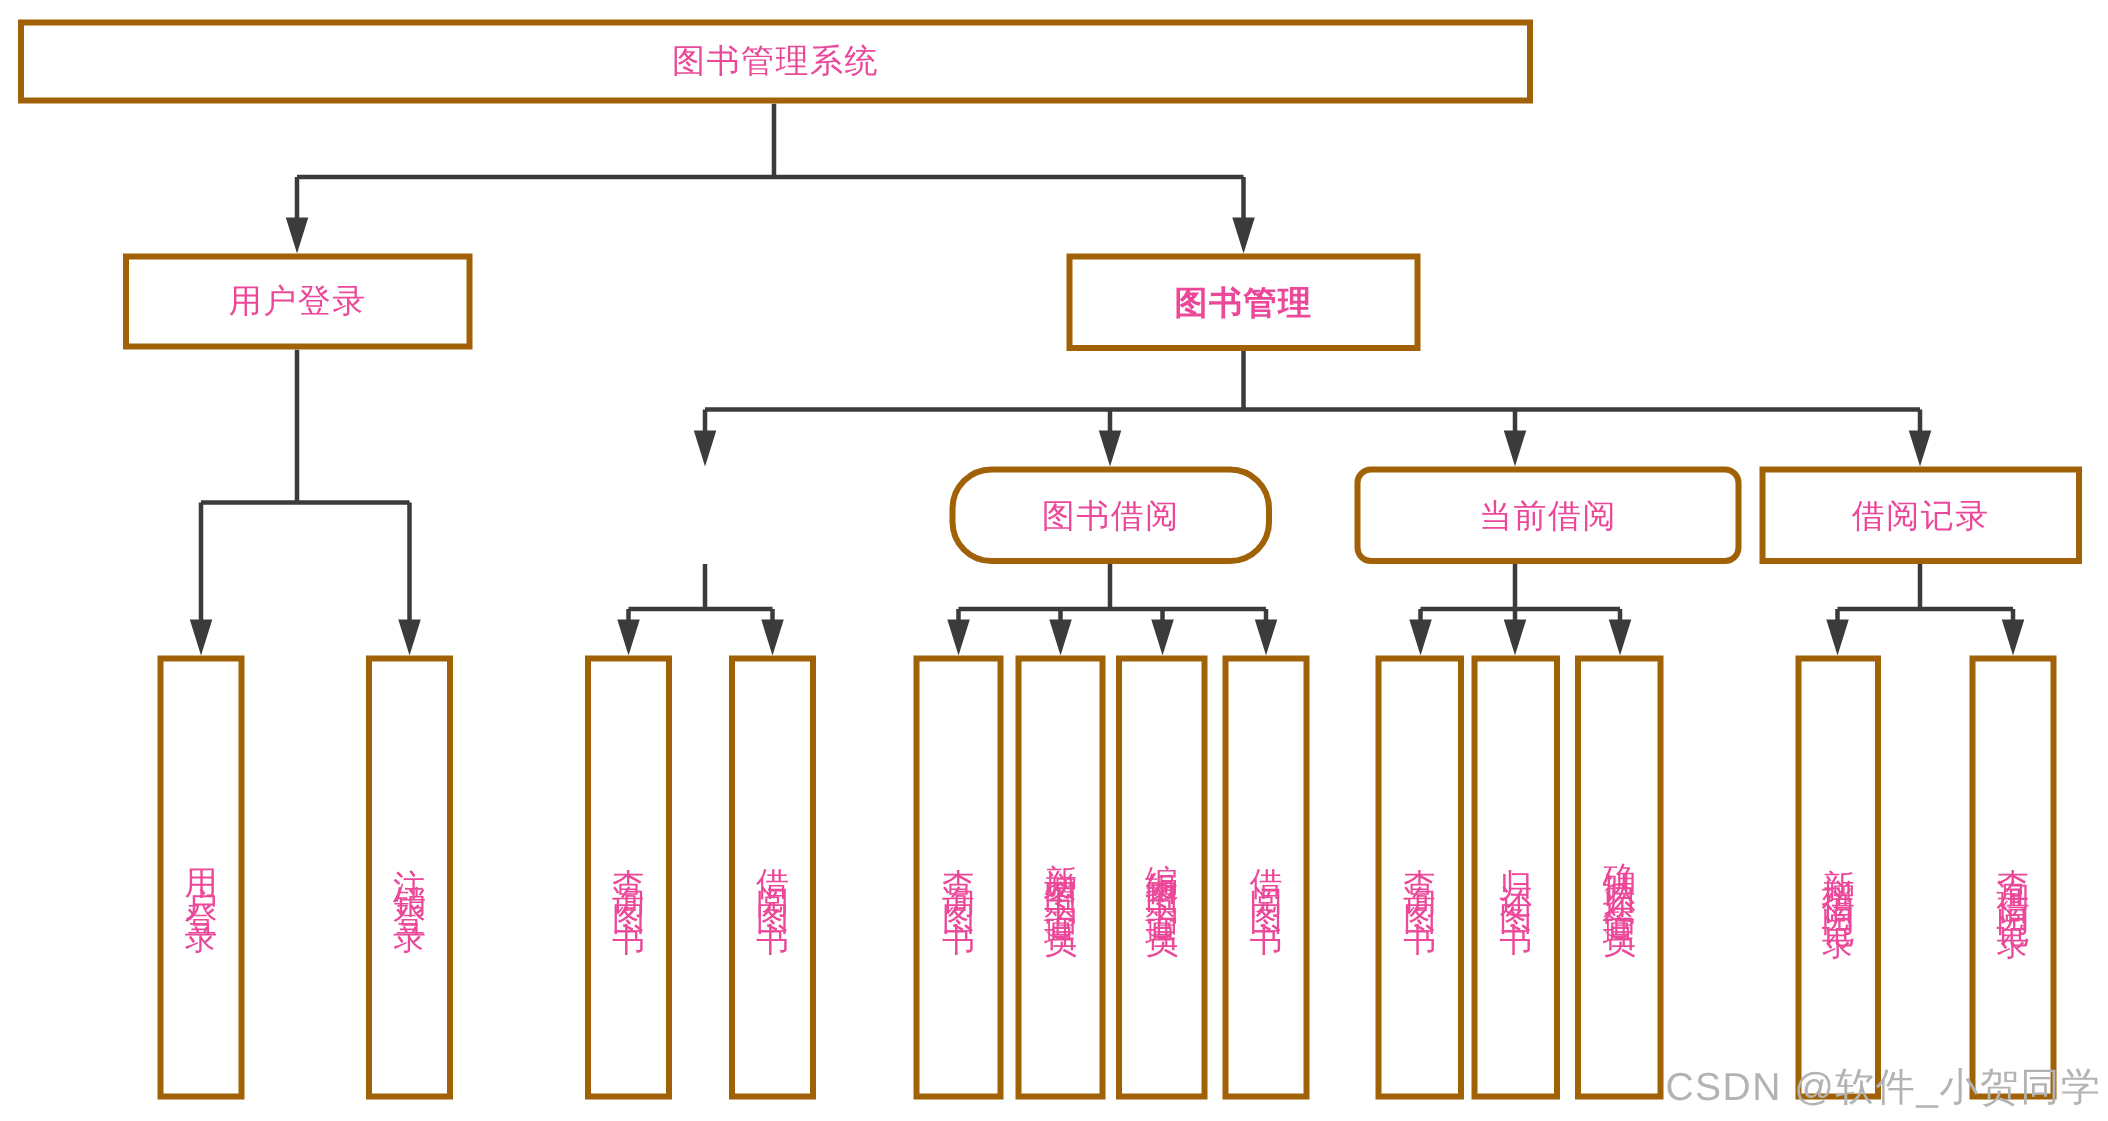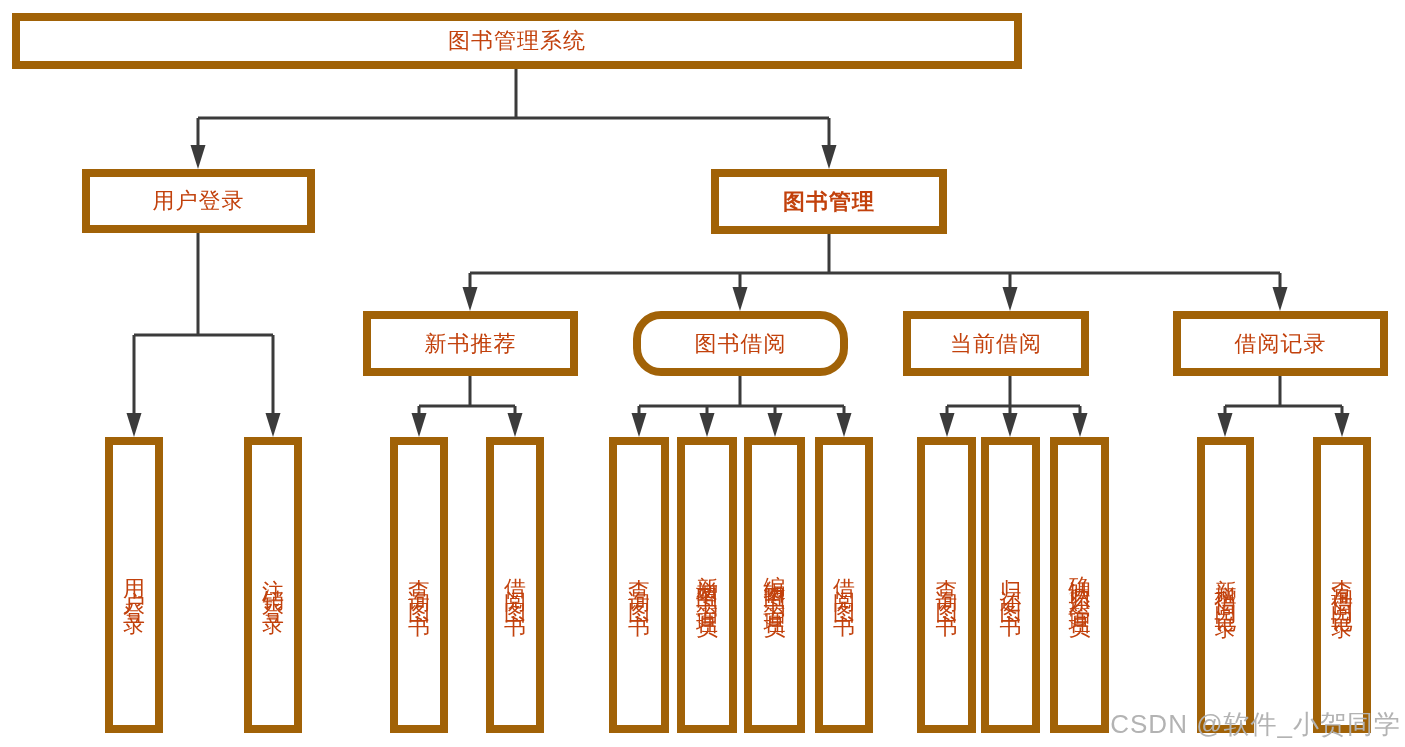--- a/index.html
+++ b/index.html
@@ -7,24 +7,24 @@
     position:relative;
     width:1405px;height:747px;
     background:#ffffff;
     font-family:"Liberation Sans","DejaVu Sans",sans-serif;
     overflow:hidden;
   }
   .wires{position:absolute;left:0;top:0;z-index:0;}
   .box{
     position:absolute;
     box-sizing:border-box;
-    border:8px solid #a16207;
+    border:4px solid #a16207;
     background:#ffffff;
     display:flex;align-items:center;justify-content:center;
-    color:#c2410c;
+    color:#ec4899;
     z-index:1;
   }
   .hlabel{font-size:22px;letter-spacing:1px;white-space:nowrap;}
   .vlabel{
     writing-mode:vertical-rl;
     font-size:22px;
     line-height:1;
     white-space:nowrap;
   }
   .sp4{letter-spacing:12px;}
@@ -32,21 +32,21 @@
   .sp9{letter-spacing:6px;}
 
   
   #b-root{left:12px;top:13px;width:1010px;height:56px;}
   
   #b-login{left:82px;top:169px;width:233px;height:64px;}
   #b-mgmt{left:711px;top:169px;width:236px;height:65px;font-weight:bold;}
   
   #b-nbr{left:363px;top:311px;width:215px;height:65px;}
   #b-bb{left:633px;top:311px;width:215px;height:65px;border-radius:28px;}
-  #b-cb{left:903px;top:311px;width:186px;height:65px;}
+  #b-cb{left:903px;top:311px;width:258px;height:65px;border-radius:11px;}
   #b-br{left:1173px;top:311px;width:215px;height:65px;}
   
   .leaf{top:437px;height:296px;}
   #v-login{left:105px;width:58px;}
   #v-logout{left:244px;width:58px;}
   #v-nbr-query{left:390px;width:58px;}
   #v-nbr-borrow{left:486px;width:58px;}
   #v-bb-query{left:609px;width:60px;}
   #v-bb-add{left:677px;width:60px;}
   #v-bb-edit{left:744px;width:61px;}
@@ -116,23 +116,20 @@
     <span class="hlabel">图书管理系统</span>
   </div>
 
   <div class="box" id="b-login">
     <span class="hlabel">用户登录</span>
   </div>
   <div class="box" id="b-mgmt">
     <span class="hlabel">图书管理</span>
   </div>
 
-  <div class="box" id="b-nbr">
-    <span class="hlabel">新书推荐</span>
-  </div>
   <div class="box" id="b-bb">
     <span class="hlabel">图书借阅</span>
   </div>
   <div class="box" id="b-cb">
     <span class="hlabel">当前借阅</span>
   </div>
   <div class="box" id="b-br">
     <span class="hlabel">借阅记录</span>
   </div>
 

